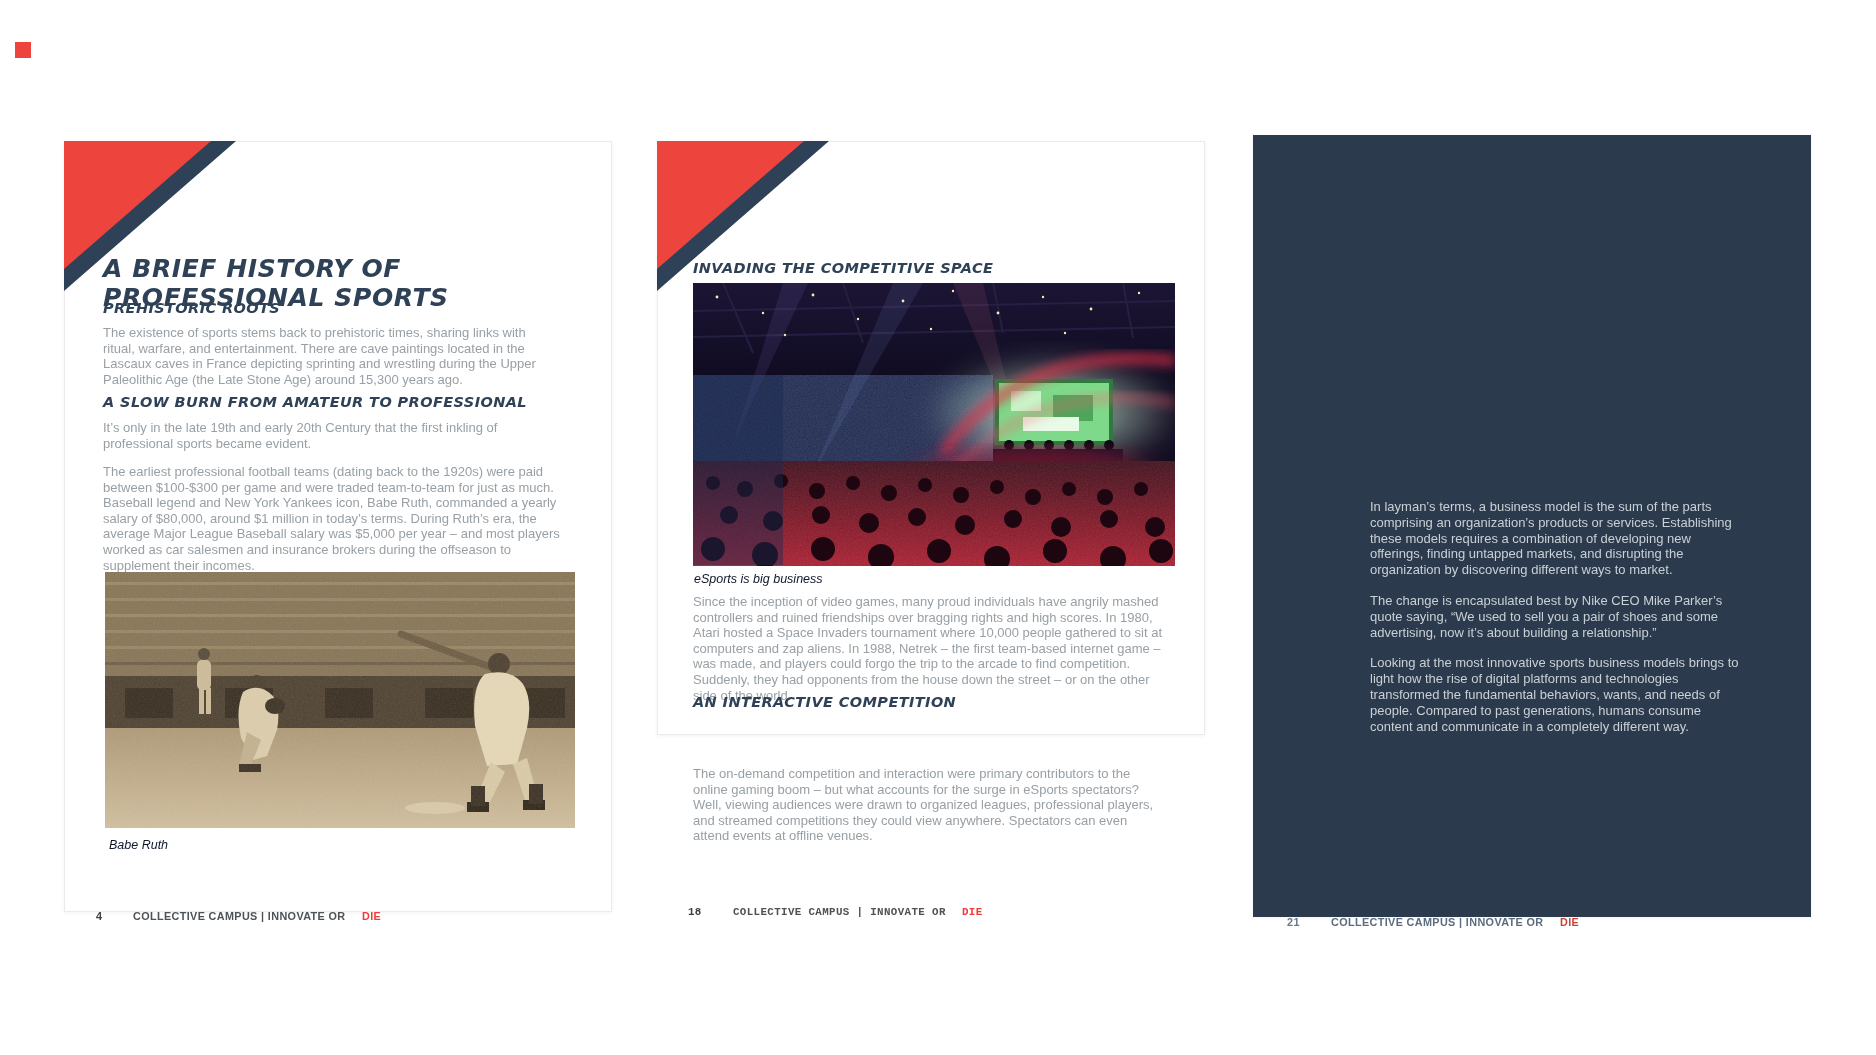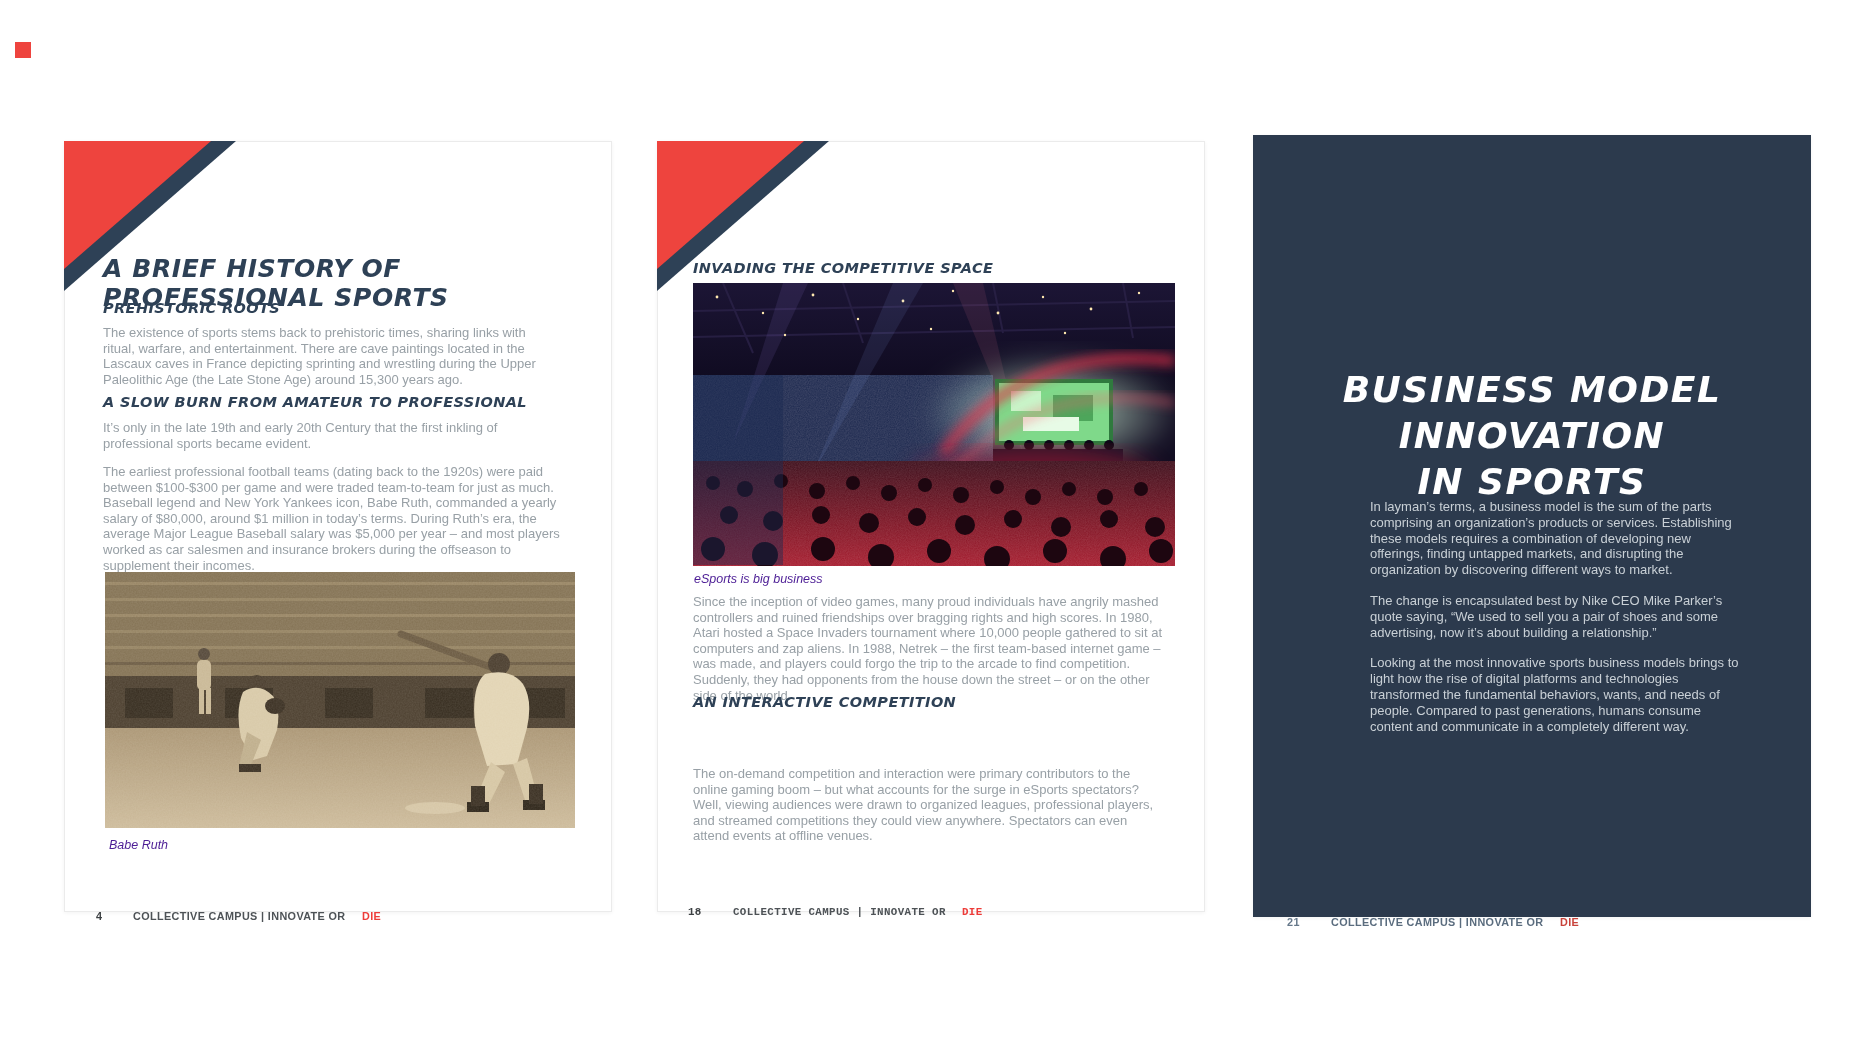--- a/index.html
+++ b/index.html
@@ -3,33 +3,33 @@
 <meta charset="utf-8">
 <style>
   * { margin:0; padding:0; box-sizing:border-box; }
   body { background:#ffffff; font-family:"Liberation Sans", sans-serif; }
   .canvas { position:relative; width:1876px; height:1055px; background:#ffffff; overflow:hidden; }
 
   .red-marker { position:absolute; left:15px; top:42px; width:16px; height:16px; background:#ee443e; }
 
   .page { position:absolute; background:#ffffff; border:1px solid #ebebeb; box-shadow:0 1px 4px rgba(0,0,0,0.05);padding-left:44px; }
   .page--history  { left:64px;  top:141px; width:548px; height:771px; }
-  .page--esports  { left:657px; top:141px; width:548px; height:771px; }
+  .page--esports  { left:657px; top:141px; width:548px; height:594px; }
   .page--business { left:1253px; top:135px; width:558px; height:782px; background:#2c3a4d; border:none; }
 
   .corner { position:absolute; left:-1px; top:-1px; }
 
   .h-title { position:absolute; left:38px; top:112px; width:500px;
              font:italic 700 25px "DejaVu Sans", sans-serif; color:#2e4156; letter-spacing:0.6px; }
   .h-sub   { position:absolute; left:38px; font:italic 700 14.5px "DejaVu Sans", sans-serif;
              color:#2e4156; letter-spacing:0.4px; }
   .body-p  { position:absolute; left:38px; font:13px/15.6px "Liberation Sans", sans-serif; color:#98a0a6; }
 
   .photo { position:absolute; display:block; }
-  .caption { position:absolute; font:italic 12.5px "Liberation Sans", sans-serif; color:#4c1d95; }
+  .caption { position:absolute; font:italic 12.5px "Liberation Sans", sans-serif; color:#0f172a; }
 
   .footer { position:absolute; font:700 11.5px "Liberation Sans", sans-serif; letter-spacing:0.4px; }
   .footer span { display:inline-block; transform:scaleX(0.94); transform-origin:left; }
   .footer .num   { margin-right:30px; color:#3c4043; }
   .footer .brand { color:#4d5256; }
   .footer .die   { color:#ed3c39; margin-left:3px;margin-top:33px; }
   .footer--dark .num   { color:#66788a; }
   .footer--dark .brand { color:#5a6c7e; }
   .footer--dark .die   { color:#c8423a; }
 
@@ -269,24 +269,20 @@
 
     <h2 class="h-sub" style="top:552px; left:35px;">AN INTERACTIVE COMPETITION</h2>
     <p class="body-p" style="top:624px;">The on-demand competition and interaction were primary contributors to the online gaming boom – but what accounts for the surge in eSports spectators? Well, viewing audiences were drawn to organized leagues, professional players, and streamed competitions they could view anywhere. Spectators can even attend events at offline venues.</p>
 
     <div class="footer" style="left:30px; top:730px;font-family:Liberation Mono, monospace;">
       <span class="num">18</span><span class="brand">COLLECTIVE CAMPUS | INNOVATE OR</span><span class="die">DIE</span>
     </div>
   </section>
 
   <section class="page page--business">
-    <h1 class="biz-title">
-      <span style="display:block">BUSINESS MODEL INNOVATION</span>
-      <span style="display:block">IN SPORTS</span>
-    </h1>
 
     <div class="biz-body">
       <p>In layman’s terms, a business model is the sum of the parts comprising an organization’s products or services. Establishing these models requires a combination of developing new offerings, finding untapped markets, and disrupting the organization by discovering different ways to market.</p>
       <p>The change is encapsulated best by Nike CEO Mike Parker’s quote saying, “We used to sell you a pair of shoes and some advertising, now it’s about building a relationship.”</p>
       <p>Looking at the most innovative sports business models brings to light how the rise of digital platforms and technologies transformed the fundamental behaviors, wants, and needs of people. Compared to past generations, humans consume content and communicate in a completely different way.</p>
     </div>
 
     <div class="footer footer--dark" style="left:34px; top:748px;">
       <span class="num">21</span><span class="brand">COLLECTIVE CAMPUS | INNOVATE OR</span><span class="die">DIE</span>
     </div>

